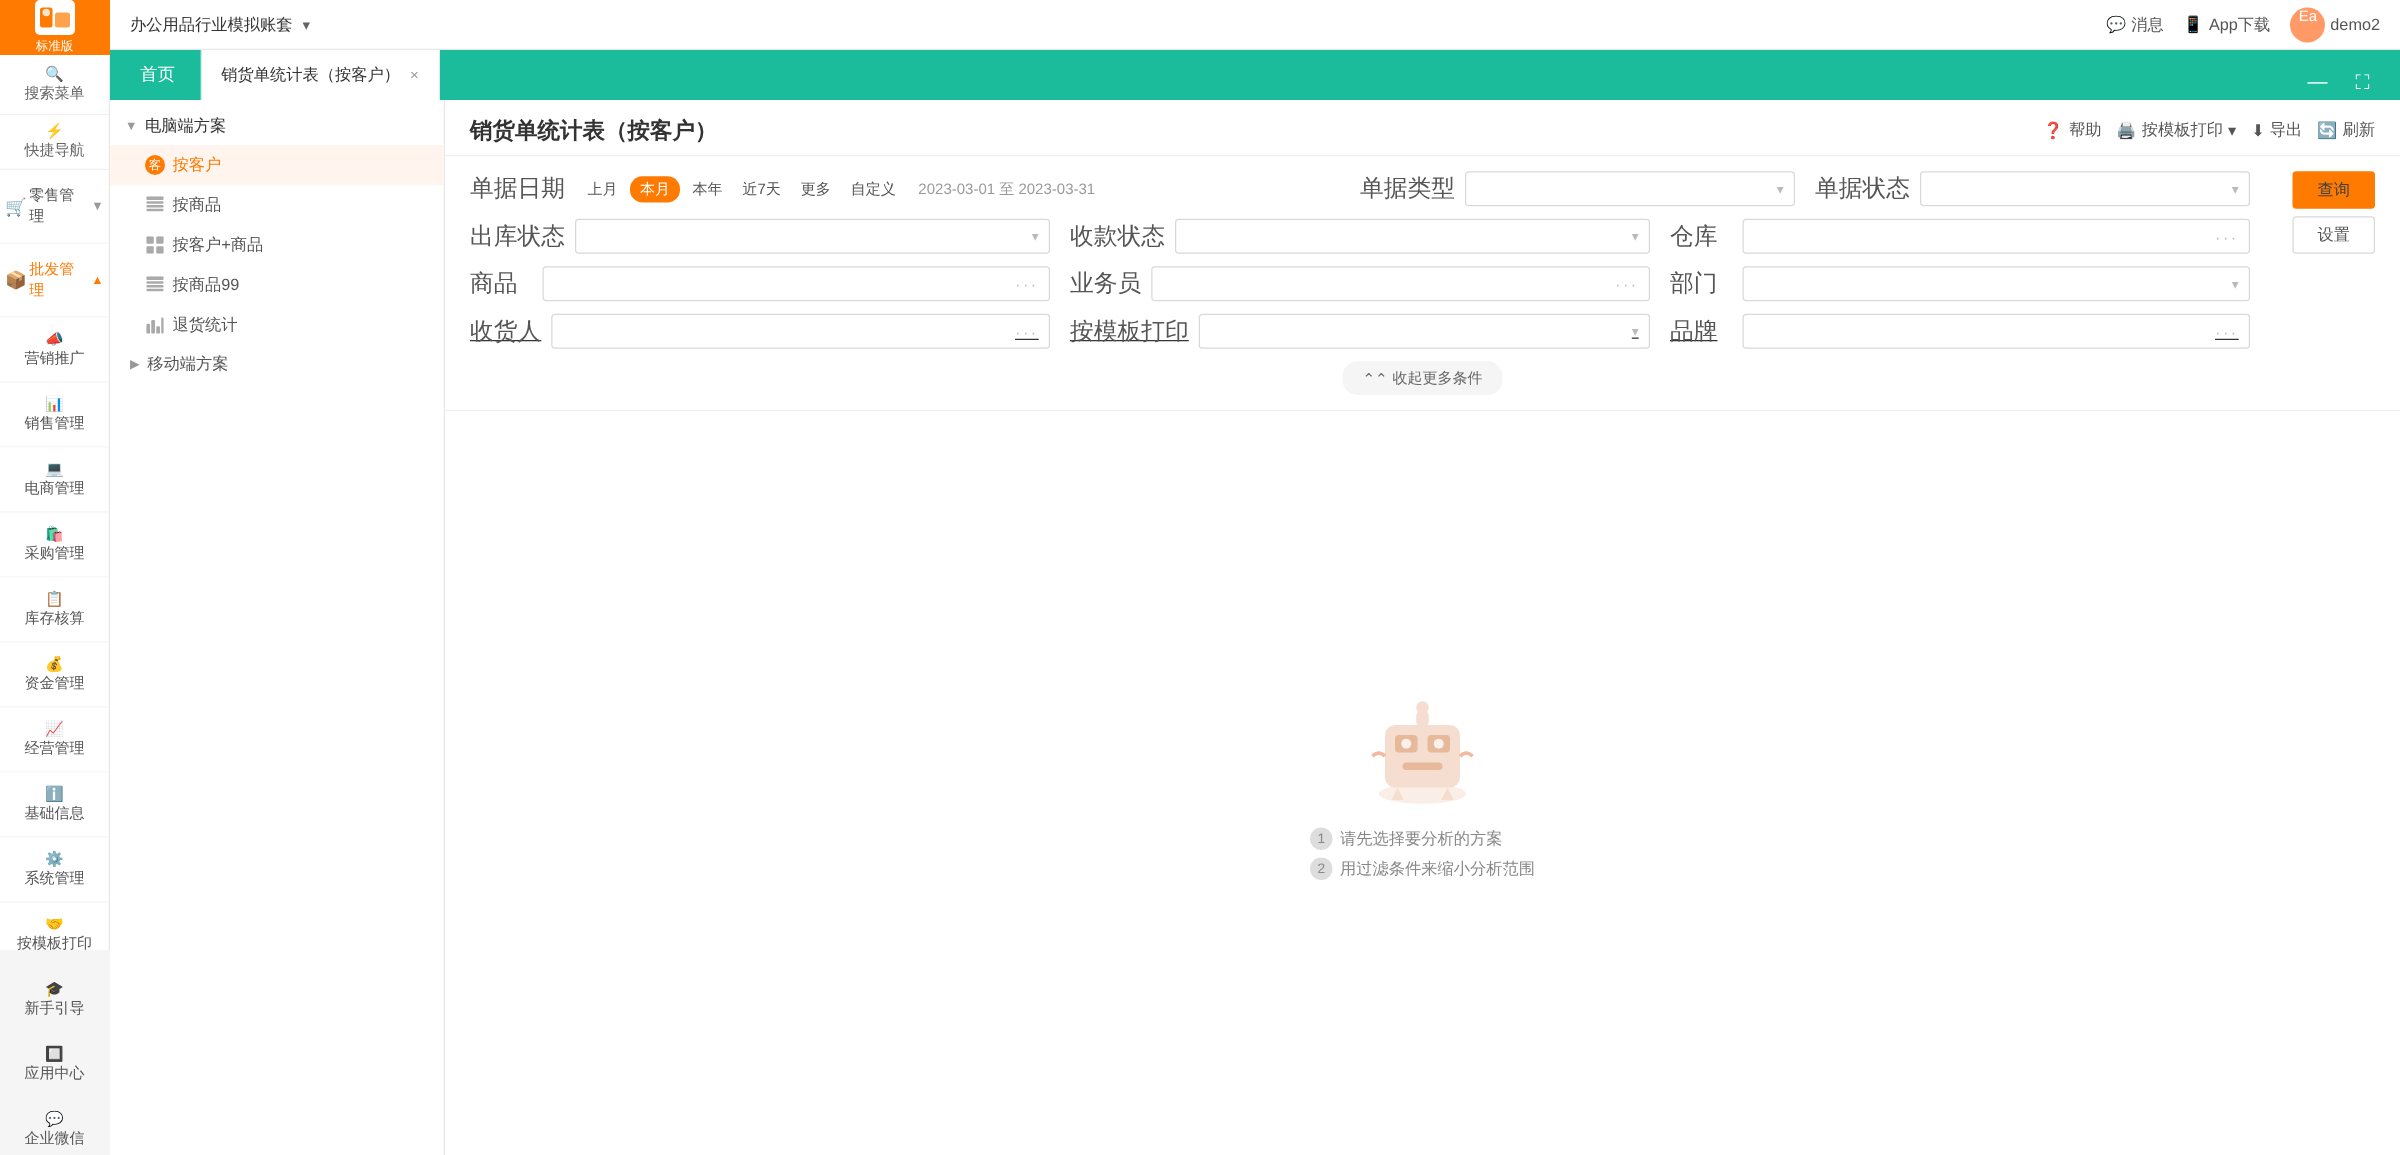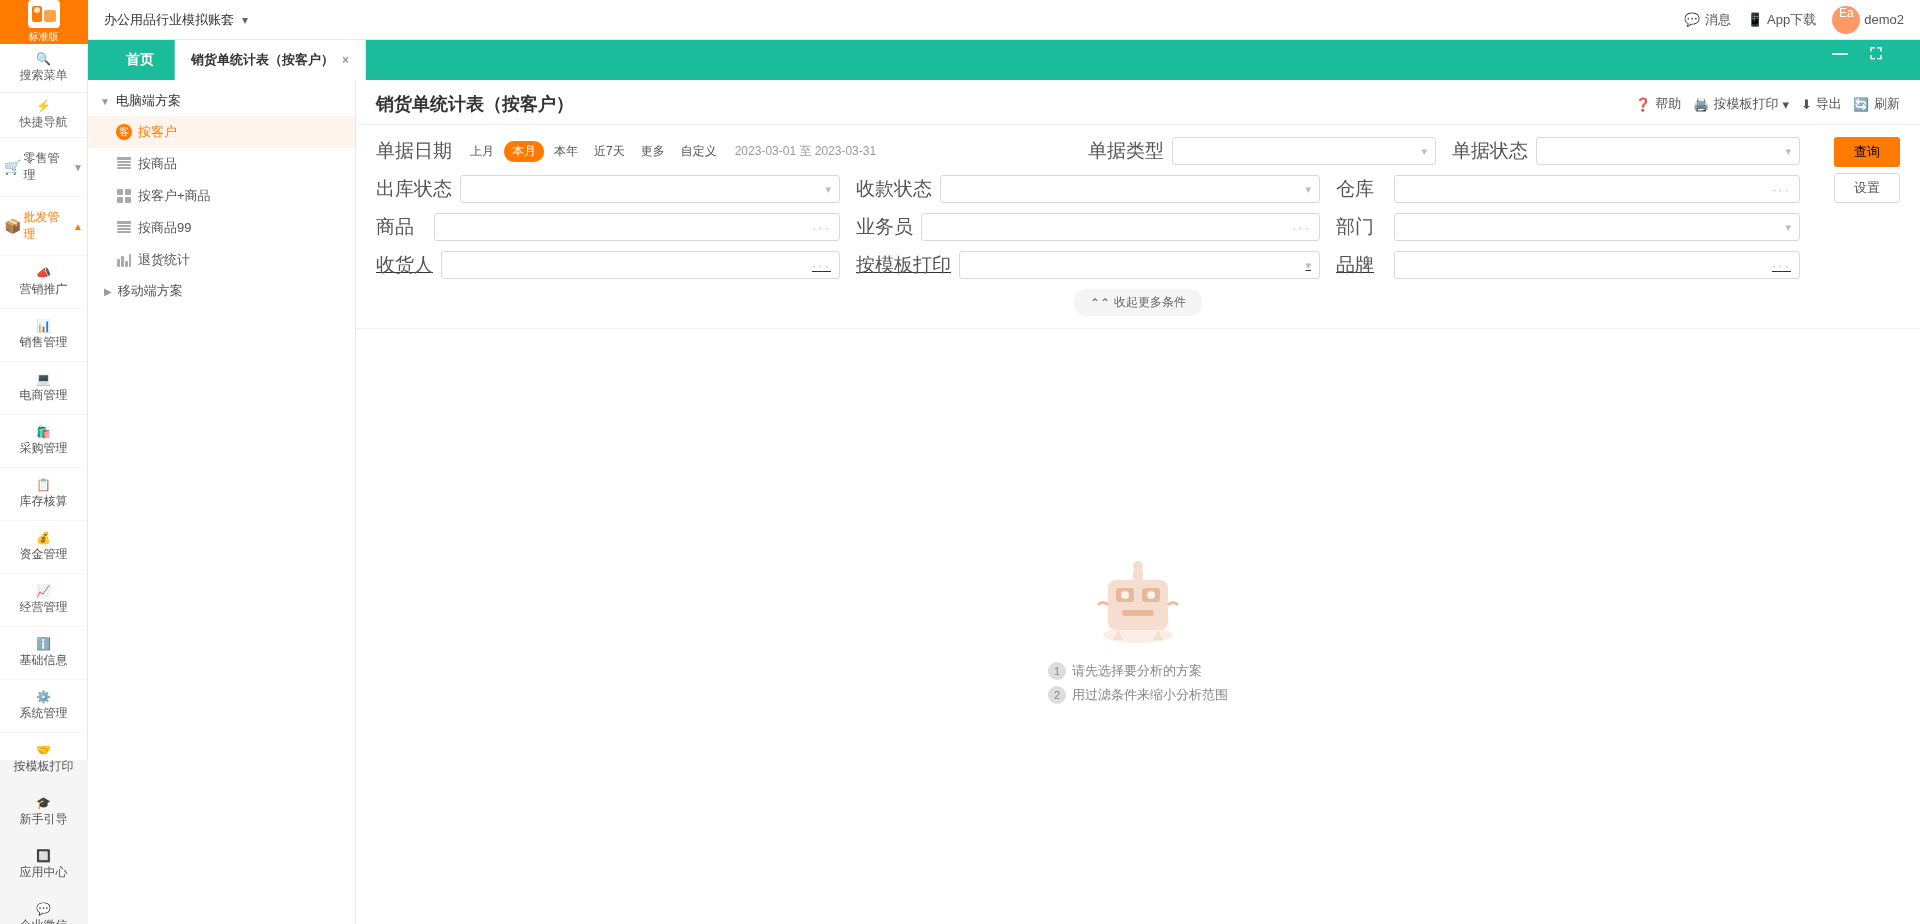--- a/index.html
+++ b/index.html
@@ -8,21 +8,20 @@
     
     .sidebar {
       width: 88px;
       background: #fff;
       border-right: 1px solid #e8e8e8;
       display: flex;
       flex-direction: column;
       align-items: center;
       height: 760px;
       flex-shrink: 0;
-      font-family: Liberation Serif, serif;
     }
     .sidebar-logo {
       width: 88px;
       height: 56px;
       background: #ff7a00;
       display: flex;
       align-items: center;
       justify-content: center;
       flex-direction: column;
     }
@@ -137,24 +136,23 @@
       justify-content: center;
       color: #fff;
       font-size: 12px;
     }
 
     
     .tab-bar {
       height: 40px;
       background: #1abc9c;
       display: flex;
-      align-items: flex-start;
-      padding: 0 18px;
+      align-items: flex-end;
+      padding: 0 4px;
       flex-shrink: 0;
-      font-weight: bold;
     }
     .tab-home {
       height: 40px;
       padding: 0 20px;
       display: flex;
       align-items: center;
       color: #fff;
       font-size: 14px;
       cursor: pointer;
       border-right: 1px solid rgba(255,255,255,0.3);
@@ -328,21 +326,21 @@
     }
     .page-actions .action-link {
       display: flex;
       align-items: center;
       gap: 4px;
       cursor: pointer;
       color: #555;
     }
     .btn-query {
       background: #ff7a00;
-      color: #000000;
+      color: #404040;
       border: none;
       border-radius: 3px;
       padding: 6px 20px;
       font-size: 13px;
       cursor: pointer;
       font-family: Liberation Mono, monospace;
     }
     .btn-settings {
       background: #fff;
       color: #555;

